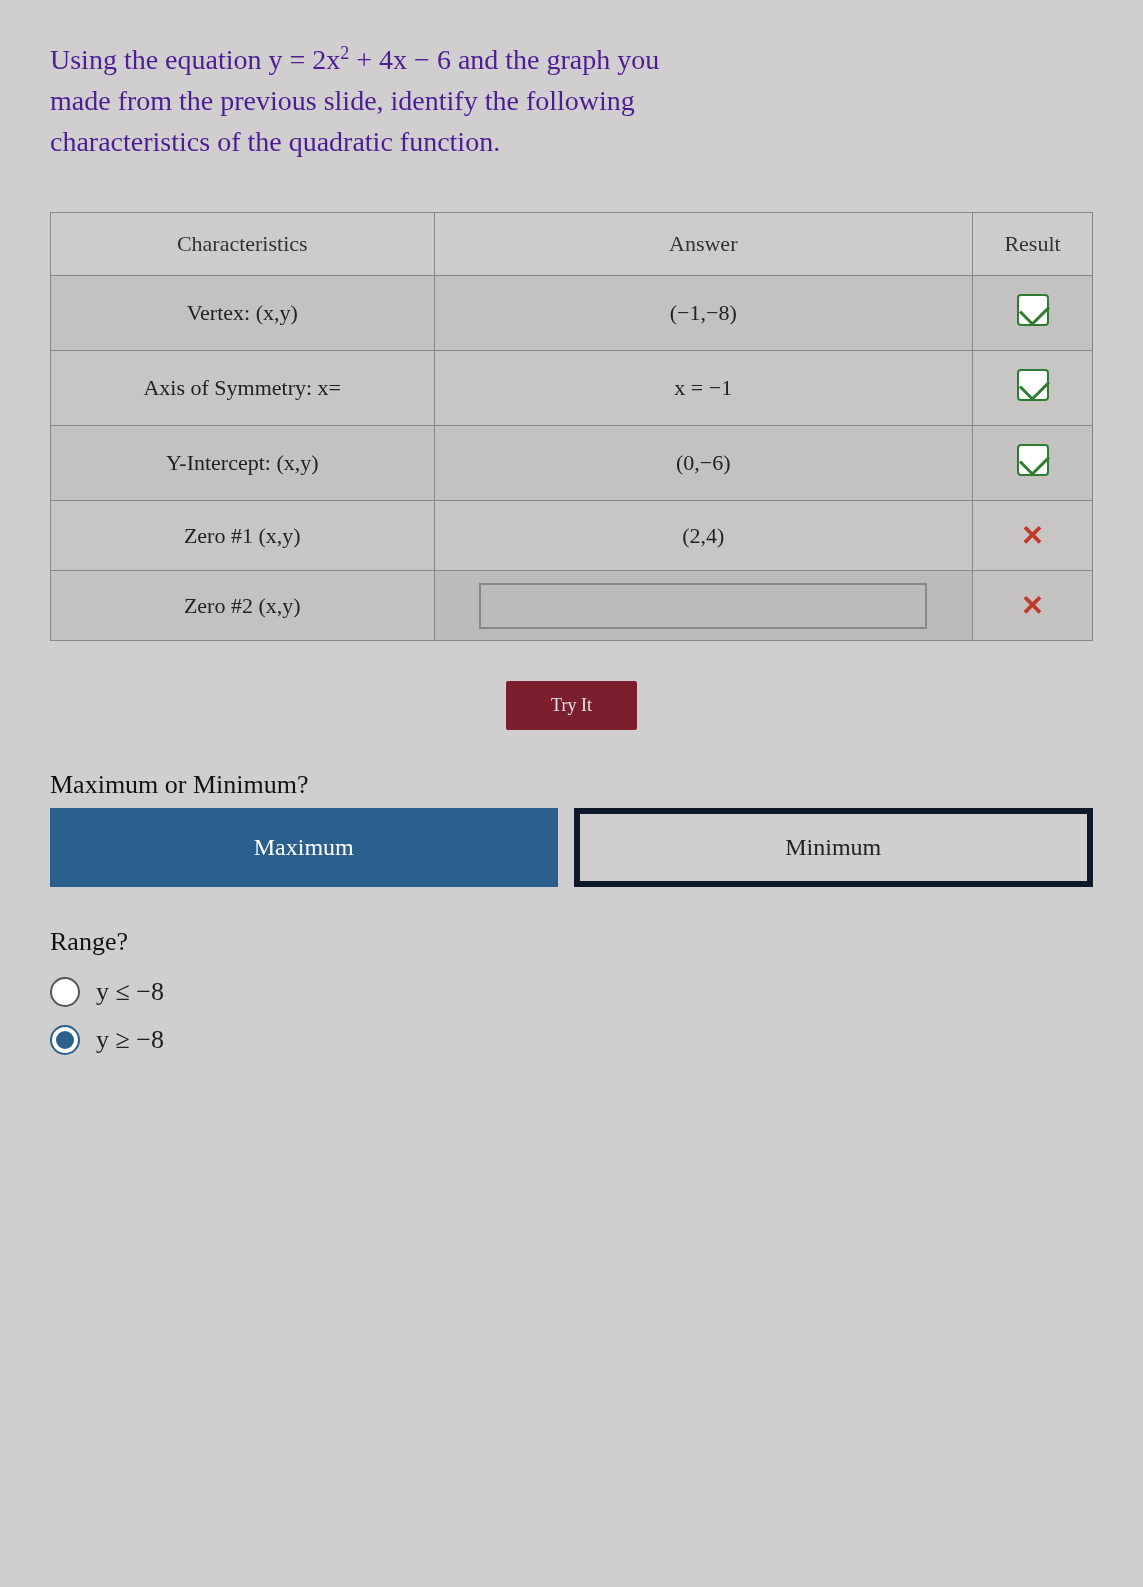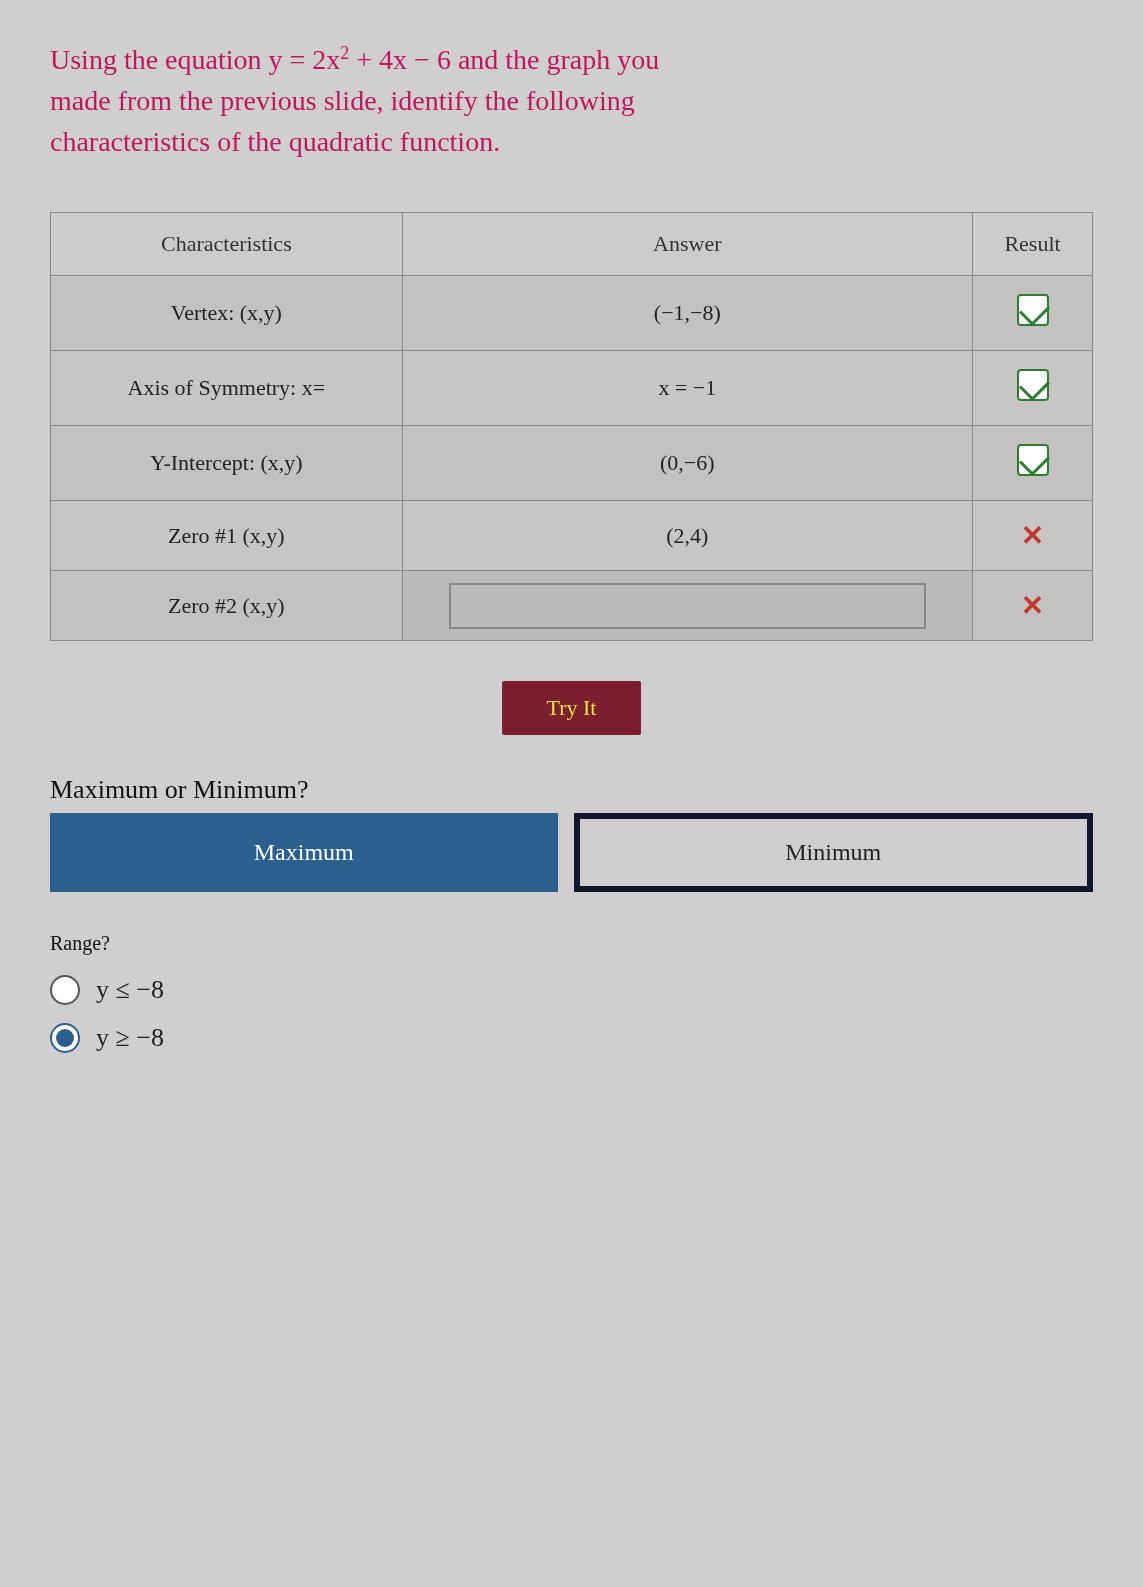--- a/index.html
+++ b/index.html
@@ -10,39 +10,39 @@
       width: 1143px;
       min-height: 1587px;
       padding: 40px 50px;
       color: #222;
     }
 
     .intro-text {
       font-size: 28px;
       line-height: 1.45;
       margin-bottom: 50px;
-      color: #be185d;
+      color: #4c1d95;
     }
 
     .intro-text sup {
       font-size: 18px;
     }
 
     
     .char-table {
       width: 100%;
       border-collapse: collapse;
       background: #c8c6c6;
       margin-bottom: 40px;
       font-size: 22px;
     }
 
     .char-table th, .char-table td {
       border: 1.5px solid #888;
-      padding: 18px 4px;
+      padding: 18px 20px;
       text-align: center;
     }
 
     .char-table thead th {
       font-weight: normal;
       color: #333;
       background: #ccc;
     }
 
     .char-table tbody tr {
@@ -107,22 +107,22 @@
     }
 
     
     .try-it-container {
       text-align: center;
       margin: 20px 0 40px 0;
     }
 
     .try-it-btn {
       background-color: #7b1f2e;
-      color: #fde047;
-      font-size: 22px;
+      color: #e5e5e5;
+      font-size: 18px;
       padding: 14px 45px;
       border: none;
       cursor: pointer;
       font-family: Georgia, serif;
       border-radius: 2px;
     }
 
     
     .section-label {
       font-size: 26px;
@@ -160,21 +160,21 @@
       cursor: pointer;
       font-family: Georgia, serif;
     }
 
     
     .range-section {
       margin-top: 20px;
     }
 
     .range-label {
-      font-size: 20px;
+      font-size: 26px;
       margin-bottom: 20px;
       color: #111;
     }
 
     .radio-option {
       display: flex;
       align-items: center;
       margin-bottom: 18px;
       font-size: 26px;
       cursor: pointer;

